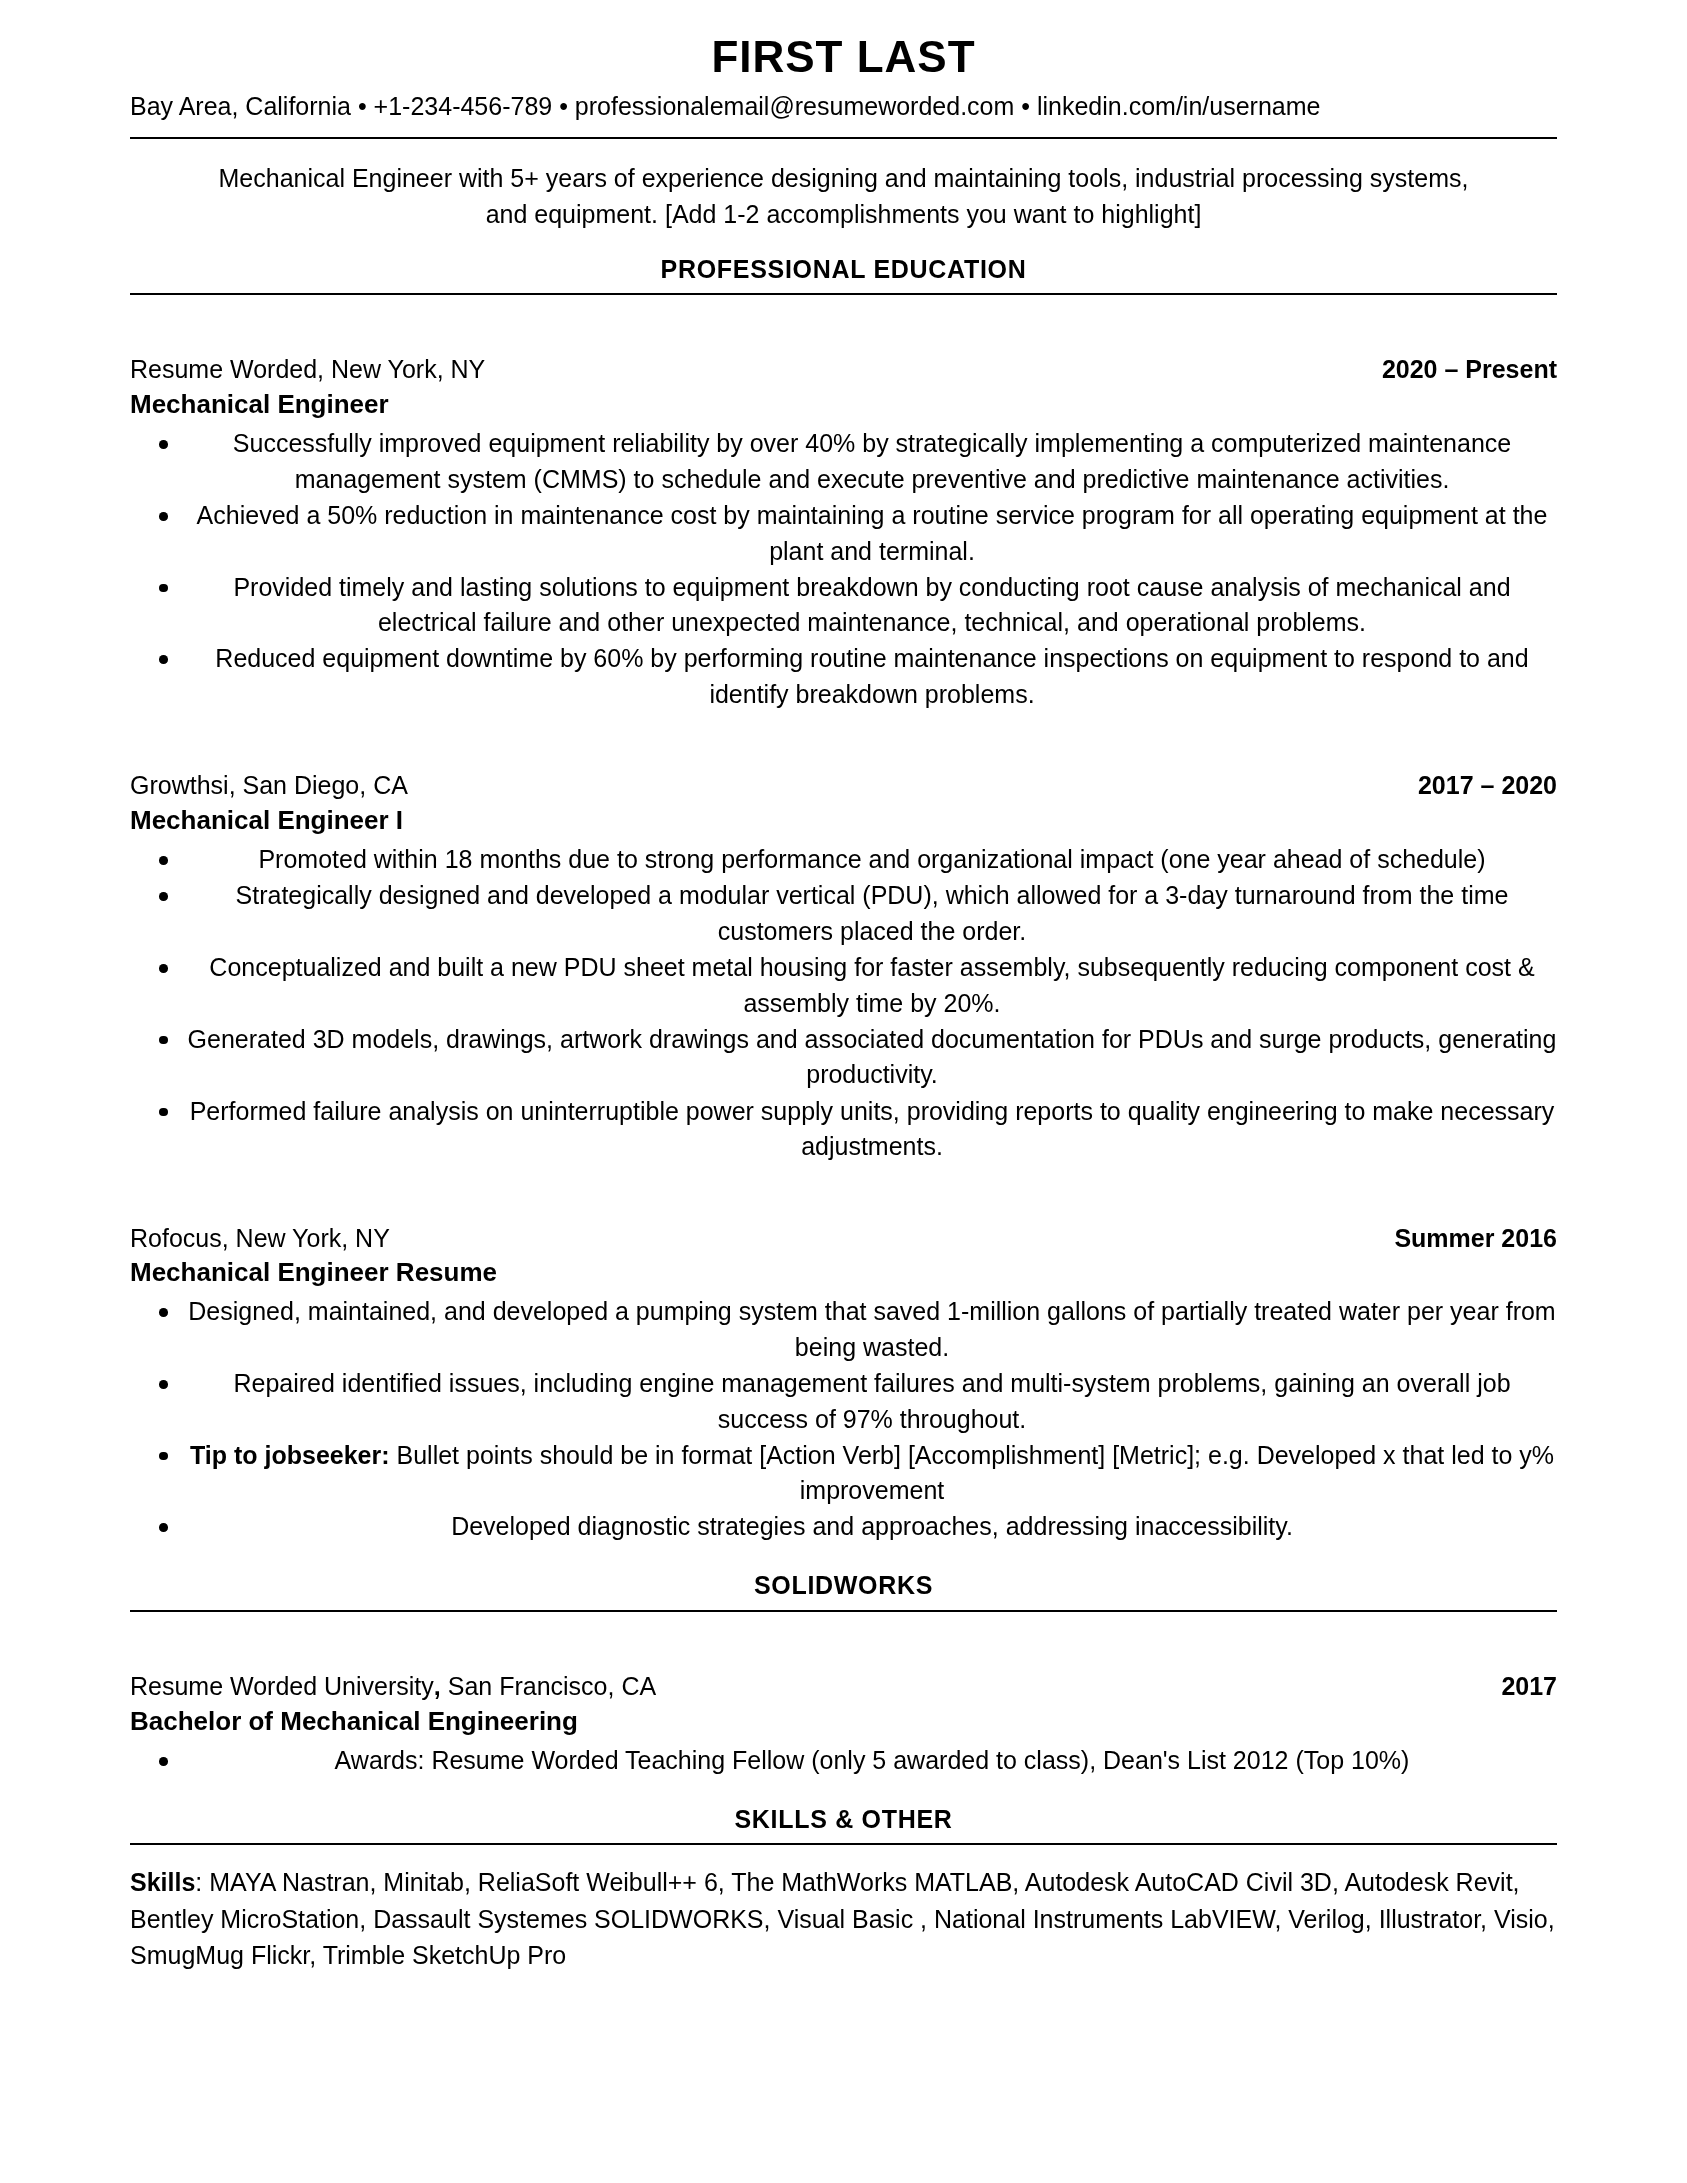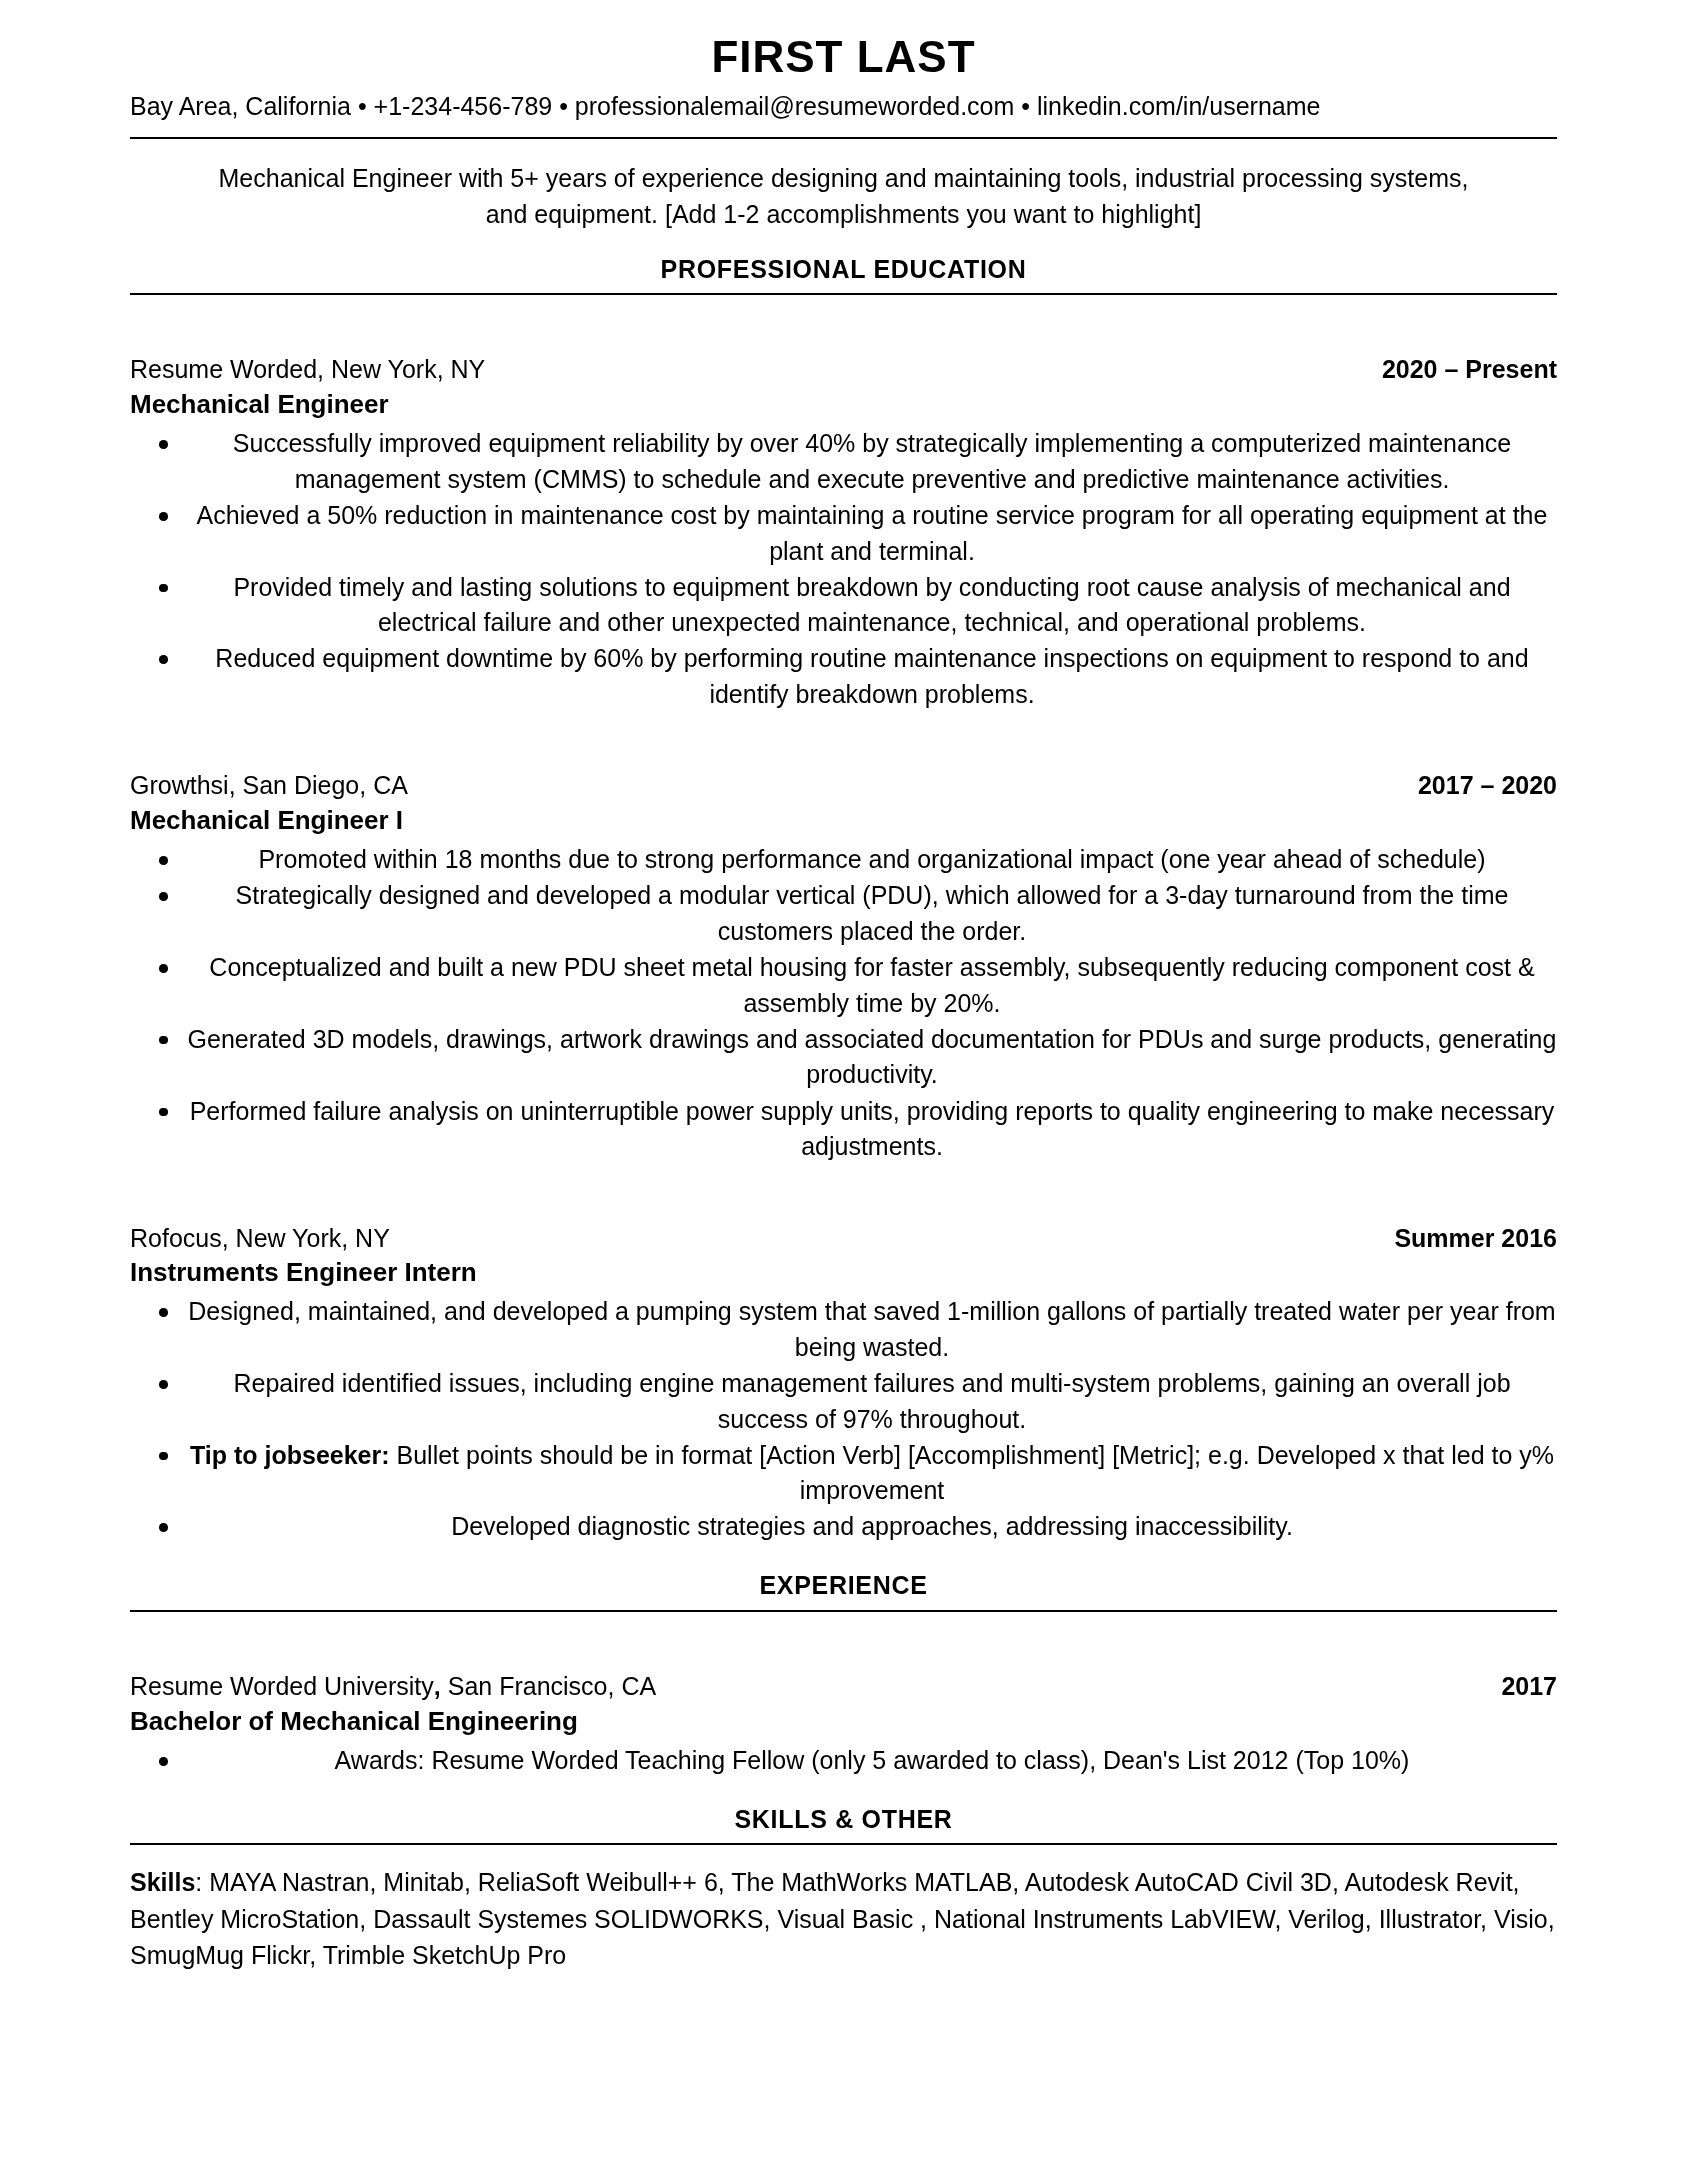--- a/index.html
+++ b/index.html
@@ -171,30 +171,30 @@
       <li>Generated 3D models, drawings, artwork drawings and associated documentation for PDUs and surge products, generating productivity.</li>
       <li>Performed failure analysis on uninterruptible power supply units, providing reports to quality engineering to make necessary adjustments.</li>
     </ul>
   </div>
 
   <div class="entry">
     <div class="entry-head">
       <span class="entry-org">Rofocus, New York, NY</span>
       <span class="entry-date">Summer 2016</span>
     </div>
-    <div class="entry-role">Instruments Engineer Intern</div>
+    <div class="entry-role">Mechanical Engineer Resume</div>
     <ul class="bullets">
       <li>Designed, maintained, and developed a pumping system that saved 1-million gallons of partially treated water per year from being wasted.</li>
       <li>Repaired identified issues, including engine management failures and multi-system problems, gaining an overall job success of 97% throughout.</li>
       <li><span class="lead">Tip to jobseeker:</span><span> Bullet points should be in format [Action Verb] [Accomplishment] [Metric]; e.g. Developed x that led to y% improvement</span></li>
       <li>Developed diagnostic strategies and approaches, addressing inaccessibility.</li>
     </ul>
   </div>
 
-  <h2 class="section-title sec-gap-edu">EXPERIENCE</h2>
+  <h2 class="section-title sec-gap-edu">SOLIDWORKS</h2>
   <hr class="rule section-rule">
 
   <div class="entry edu-block">
     <div class="entry-head">
       <span class="entry-org"><span>Resume Worded University</span><span class="org-comma">,</span><span> San Francisco, CA</span></span>
       <span class="entry-date">2017</span>
     </div>
     <div class="entry-role">Bachelor of Mechanical Engineering</div>
     <ul class="bullets">
       <li>Awards: Resume Worded Teaching Fellow (only 5 awarded to class), Dean's List 2012 (Top 10%)</li>

